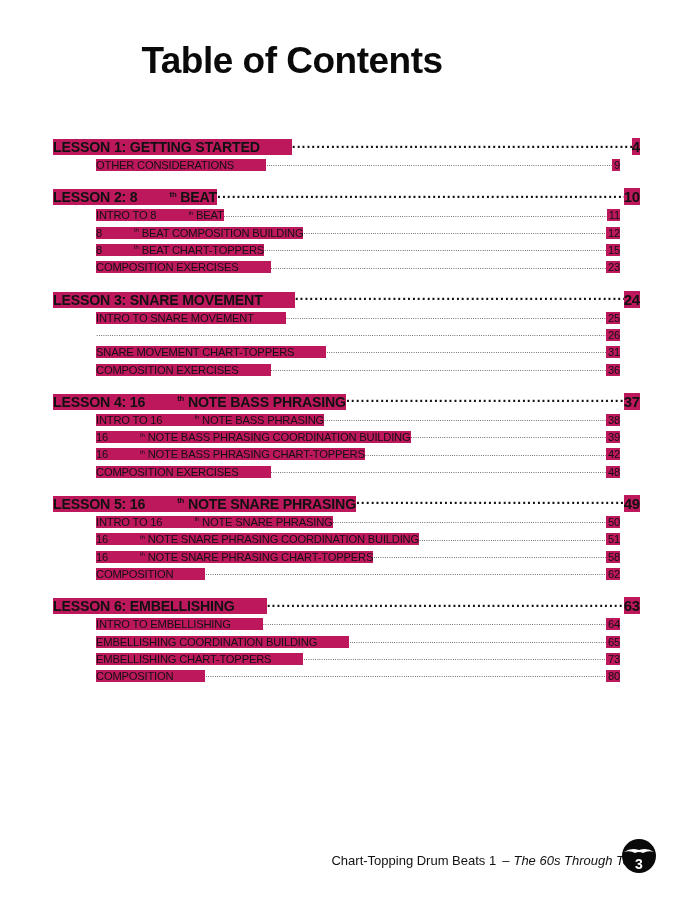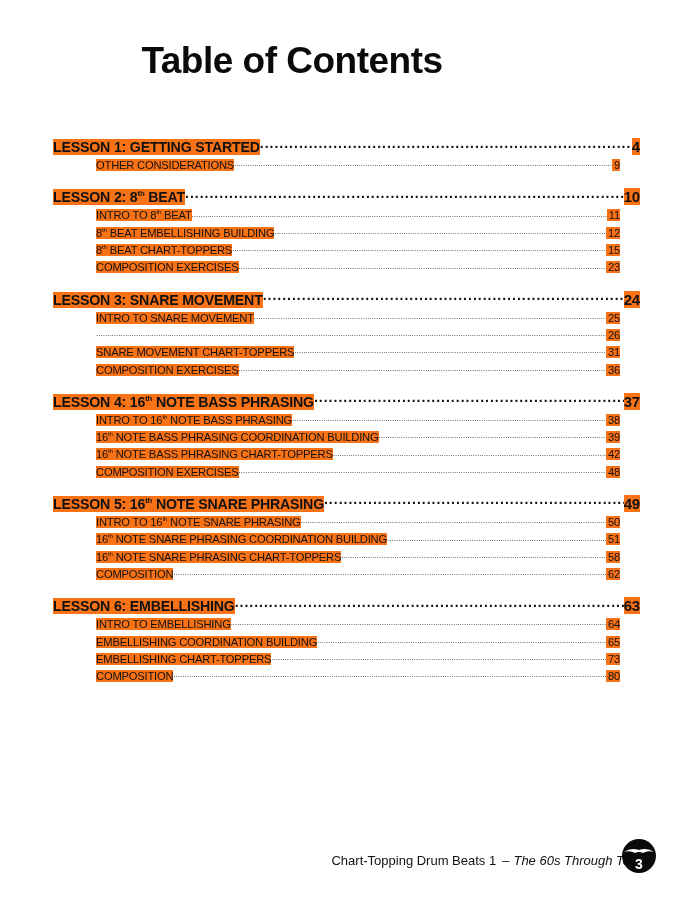--- a/index.html
+++ b/index.html
@@ -8,35 +8,35 @@
       font-family: "Liberation Sans", sans-serif; color: #111111;
     }
     .title {
       position: absolute; top: 40px; left: 0; width: 584px;
       text-align: center; font-weight: bold; font-size: 37px;
       letter-spacing: -0.5px; color: #0a0a0a;
     }
     .toc { position: absolute; top: 138px; left: 53px; width: 587px; }
     .lesson { margin-bottom: 13px; }
     .row { display: flex; align-items: baseline; white-space: nowrap; overflow: hidden; }
-    .row .label, .row .page { flex: none; background: #f97316; }
+    .row .label, .row .page { flex: none; background: #be185d; }
     .row .dots {
       flex: 1 1 auto; overflow: hidden; position: relative; height: 1em;
     }
     .row .dots::after {
       content: "................................................................................................................................................................................................................................................";
       position: absolute; left: 0; bottom: 0.18em; white-space: nowrap;
     }
     .lesson-row { font-weight: bold; font-size: 14.2px; height: 20px; letter-spacing: -0.2px; }
     .lesson-row .dots::after { font-size: 14px; letter-spacing: 1px; bottom: 0.12em; }
     .lesson-row .page { font-size: 15px; }
     .sub-row { font-size: 11.2px; height: 17.3px; padding-left: 43px; padding-right: 20px; letter-spacing: -0.2px; }
     .sub-row .dots::after { font-size: 8px; letter-spacing: 0px; bottom: 0.1em; }
     .sub-row .page { padding-left: 2px; }
-    sup { font-size: 0.55em; vertical-align: 0.75em; line-height: 0; }
+    sup { font-size: 0.55em; vertical-align: 0.75em; line-height: 0; margin-left: 32px; }
     .footer {
       position: absolute; top: 853px; left: 0; width: 607px; text-align: right;
       font-size: 13px; color: #111; padding-left: 44px;
     }
     .footer .sep { margin: 0 4px 0 6px; }
     .footer em { font-style: italic; }
     .page-badge {
       position: absolute; left: 621px; top: 838px; width: 36px; height: 36px;
     }
   </style>
@@ -65,21 +65,21 @@
       <span class="label"><span>LESSON 2: 8</span><sup>th</sup><span> BEAT</span></span>
       <span class="dots"></span>
       <span class="page">10</span>
     </div>
     <div class="row sub-row">
         <span class="label"><span>INTRO TO 8</span><sup>th</sup><span> BEAT</span></span>
         <span class="dots"></span>
         <span class="page">11</span>
       </div>
     <div class="row sub-row">
-        <span class="label"><span>8</span><sup>th</sup><span> BEAT EMBELLISHING BUILDING</span></span>
+        <span class="label"><span>8</span><sup>th</sup><span> BEAT COMPOSITION BUILDING</span></span>
         <span class="dots"></span>
         <span class="page">12</span>
       </div>
     <div class="row sub-row">
         <span class="label"><span>8</span><sup>th</sup><span> BEAT CHART-TOPPERS</span></span>
         <span class="dots"></span>
         <span class="page">15</span>
       </div>
     <div class="row sub-row">
         <span class="label"><span>COMPOSITION EXERCISES</span><sup></sup><span></span></span>

